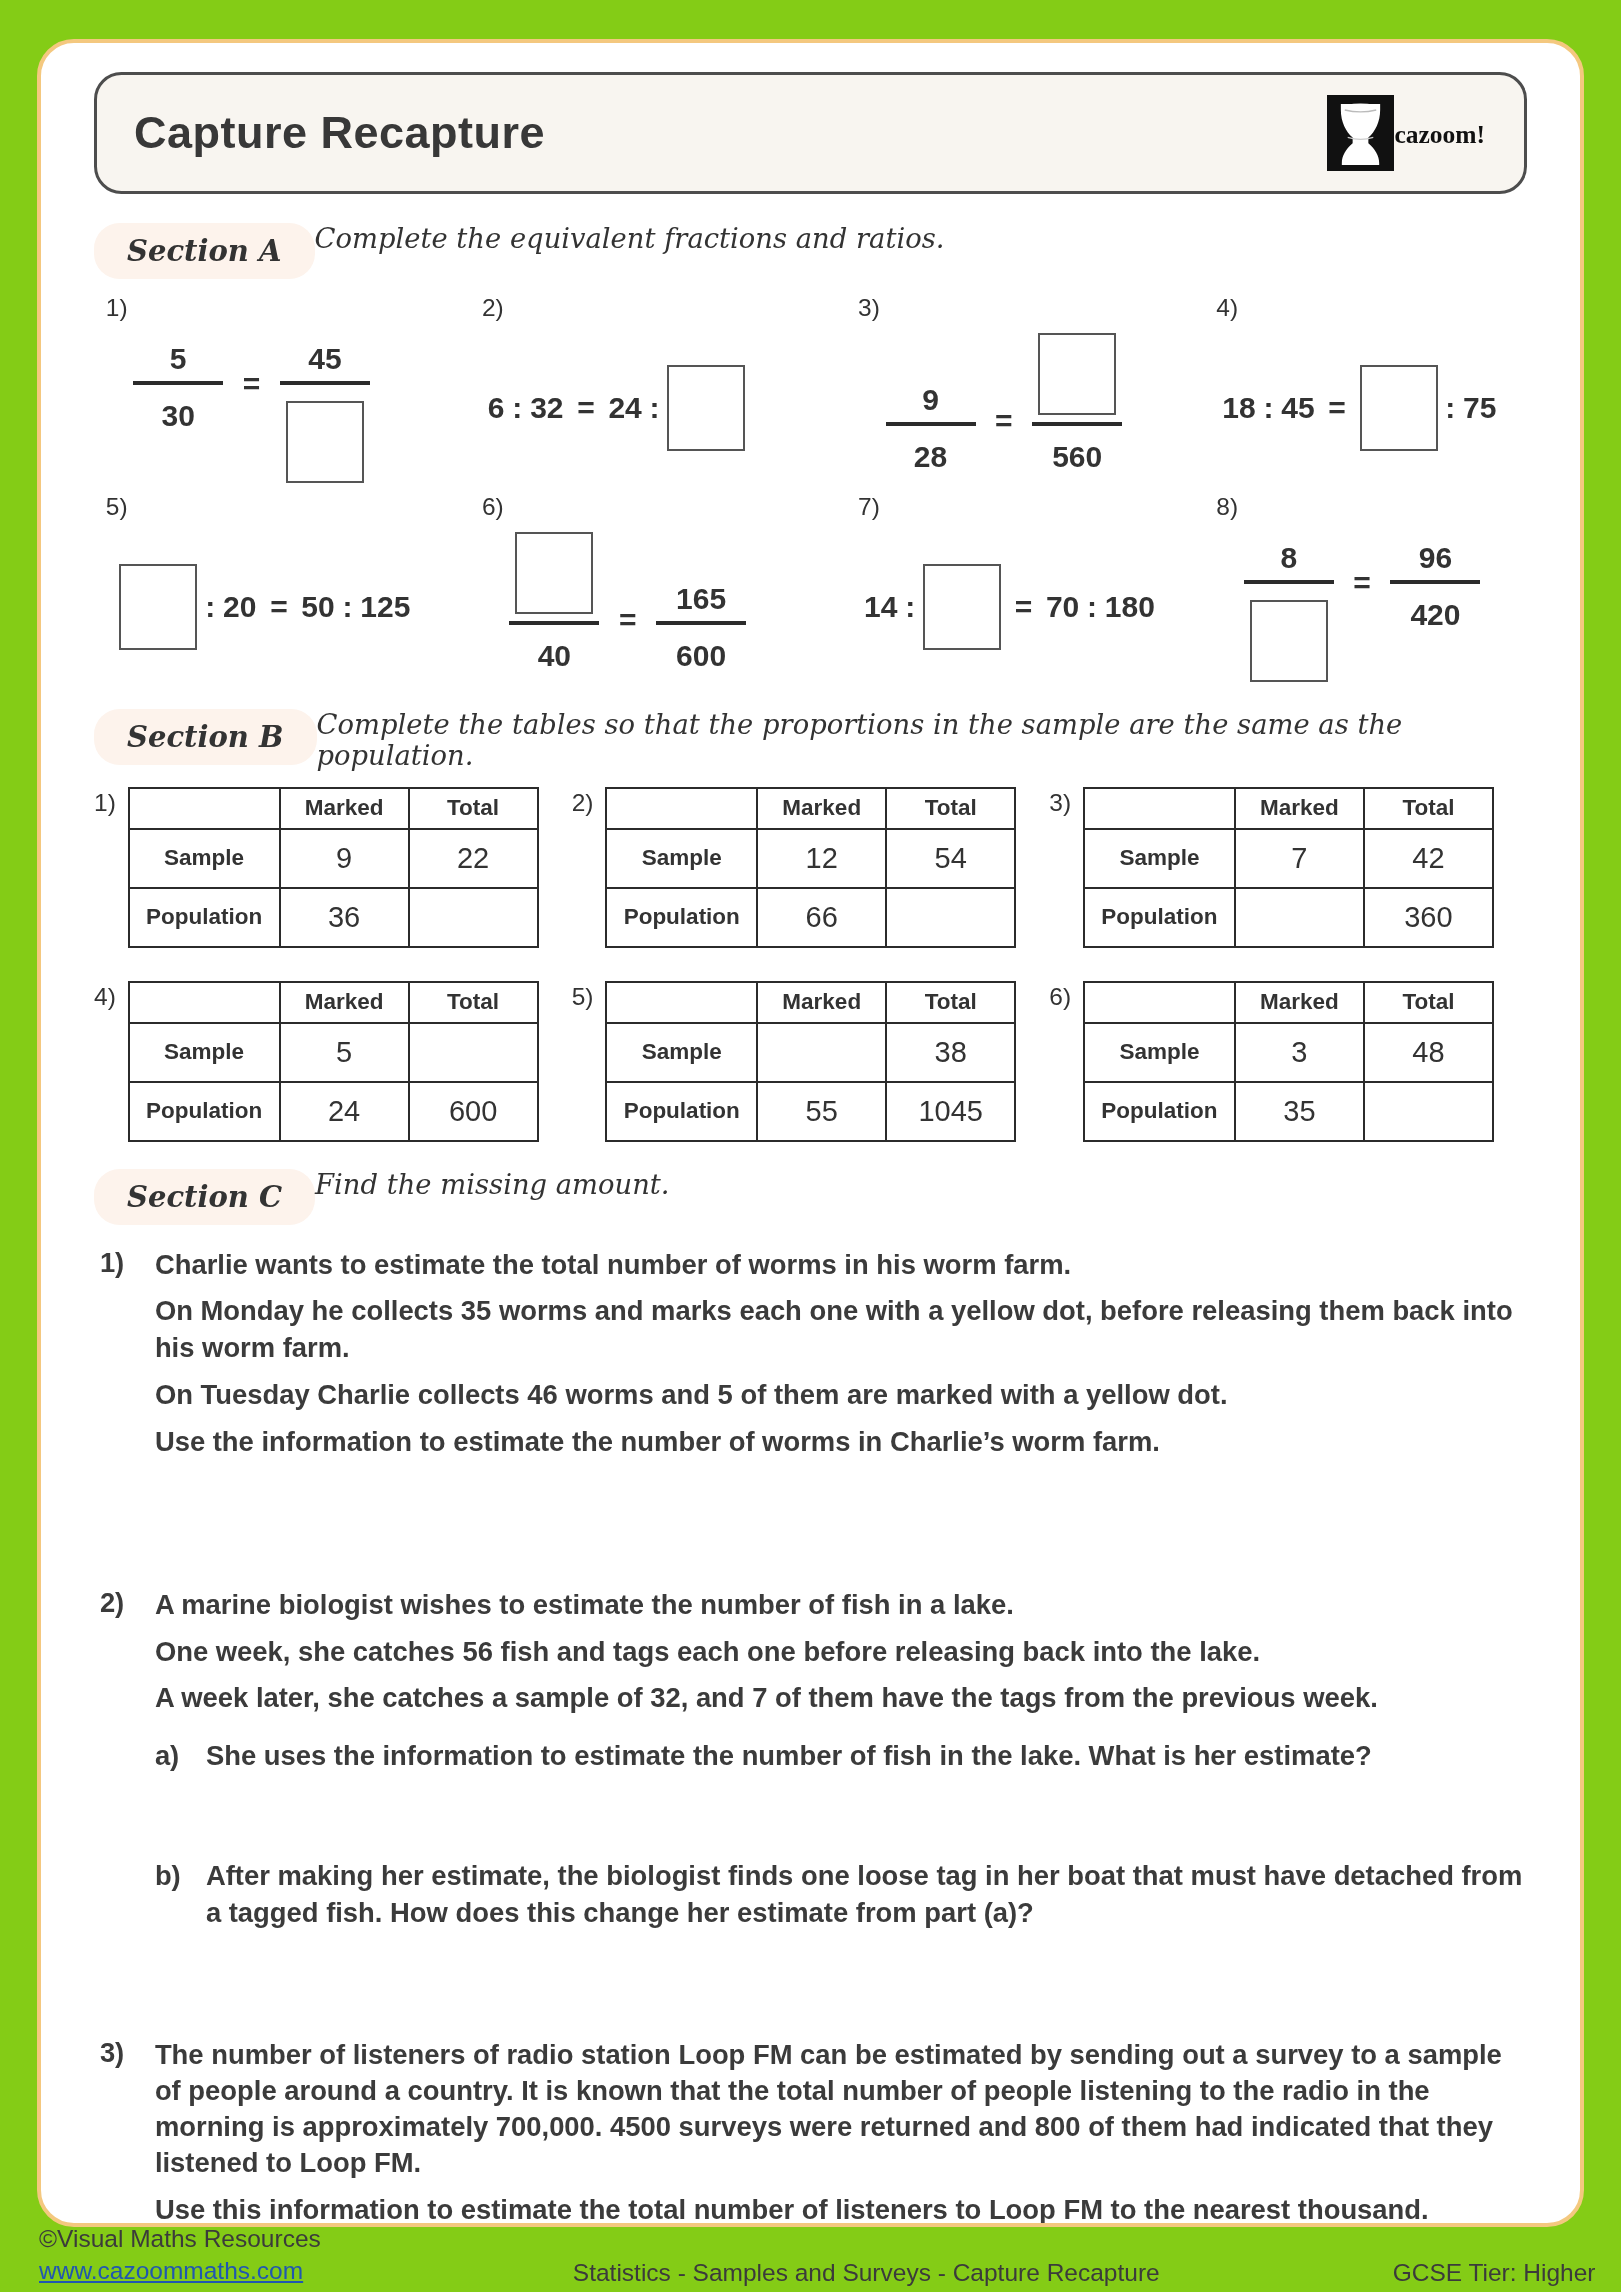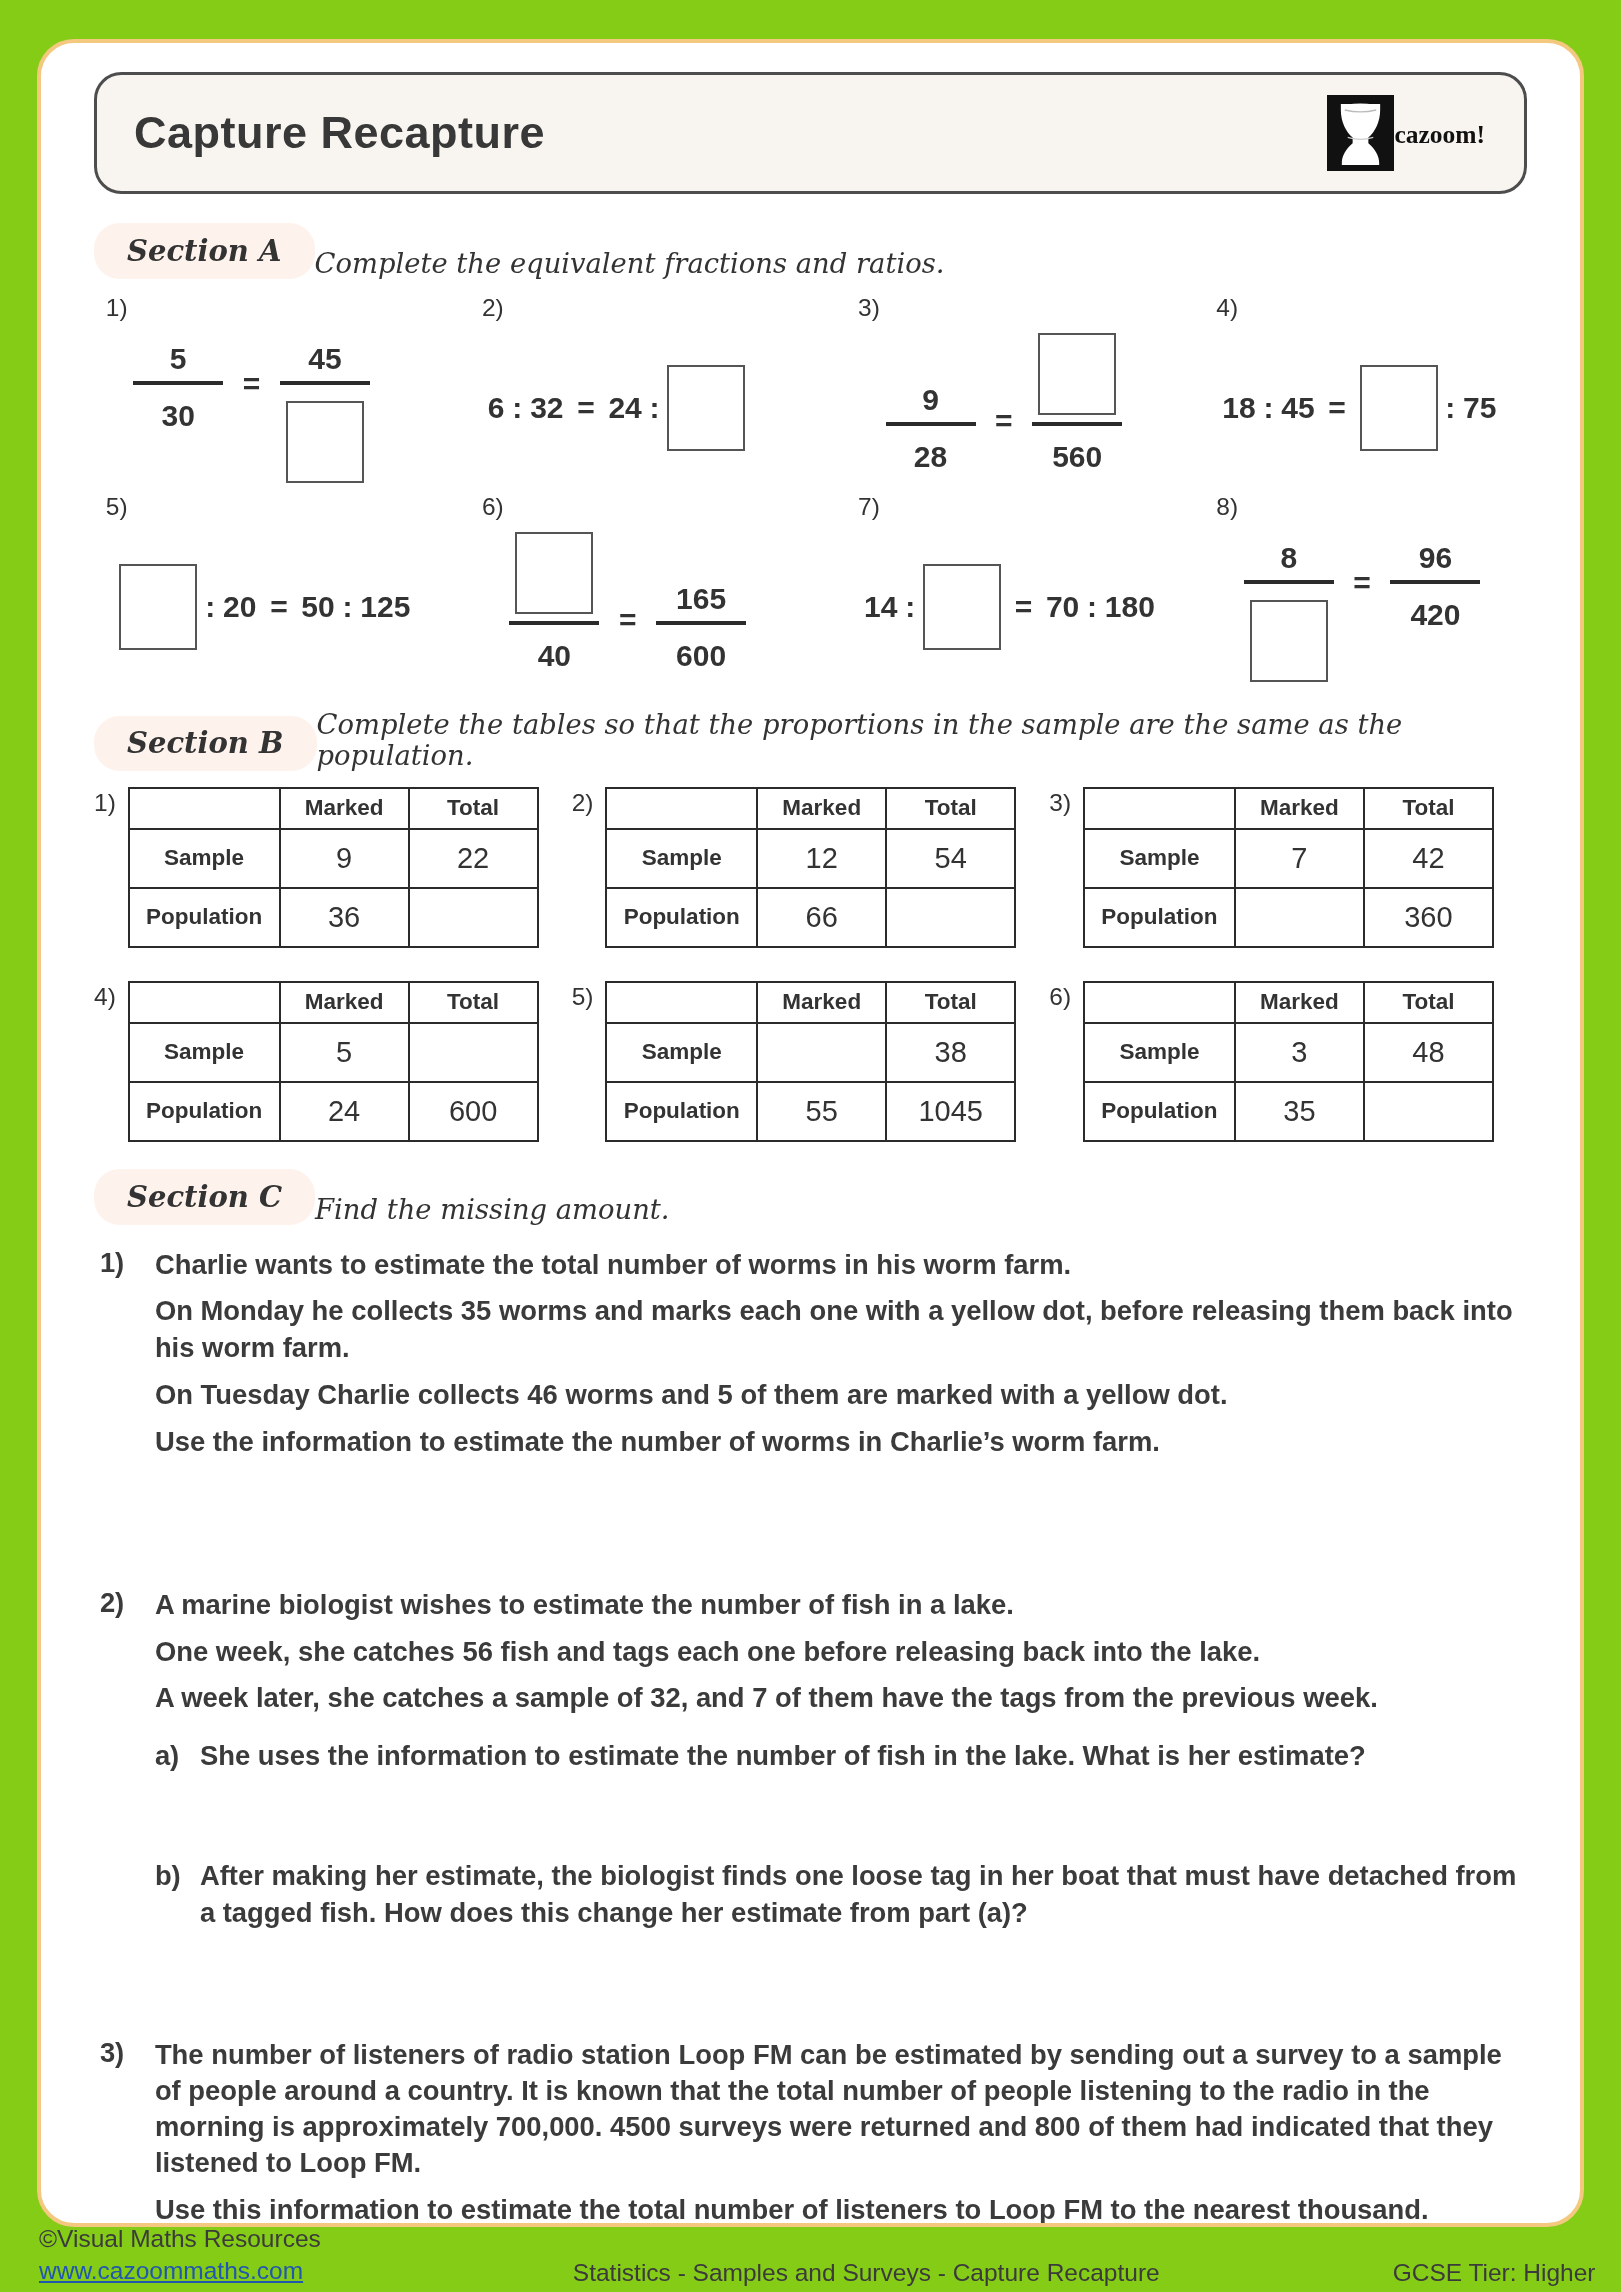--- a/index.html
+++ b/index.html
@@ -10,21 +10,21 @@
          padding:29px 53px 0 53px;overflow:hidden;background:#fff;}
   
   .title-box{border:3.9px solid #4d4d4d;border-radius:27.4px;height:122px;box-sizing:border-box;
              background:#f8f5f0;display:flex;align-items:center;justify-content:space-between;
              padding:0 39px 0 37px;}
   .title{font-size:45px;font-weight:bold;color:#383838;letter-spacing:0.5px;}
   .logo{display:flex;flex-direction:row;align-items:center;line-height:1;}
   .logo-mark{width:67px;height:76px;background:#111;display:flex;align-items:center;justify-content:center;}
   .logo-text{font-family:"Liberation Serif",serif;font-weight:bold;font-size:25.5px;color:#111;margin-top:2.9px;}
   
-  .sec{display:flex;align-items:flex-end;}
+  .sec{display:flex;align-items:flex-start;}
   .sec-a{margin-top:29px;} .sec-b{margin-top:23.5px;} .sec-c{margin-top:27.4px;}
   .sec-label{background:#fdf3ec;border-radius:25.5px;padding:10.8px 33px;
              font-family:"DejaVu Serif",serif;font-style:italic;font-weight:bold;
              font-size:29px;color:#333;white-space:nowrap;}
   .sec-instr{font-family:"DejaVu Serif",serif;font-style:italic;font-size:27.4px;
              color:#333;}
   
   .agrid{display:grid;grid-template-columns:1.05fr 1.05fr 1fr .9fr;margin-top:9.8px;}
   .problem{min-height:149px;padding:5.9px 0 0 11.8px;box-sizing:border-box;}
   .pnum{font-size:24.5px;color:#333;}
@@ -55,21 +55,21 @@
   .btab .rowh{height:55px;font-size:22.5px;color:#333;font-weight:bold;}
   .btab .val{height:55px;font-size:29px;color:#333;}
   
   .quest{display:flex;margin-left:5.9px;}
   .q1{margin-top:21.6px;} .q2{margin-top:116px;} .q3{margin-top:106px;}
   .qnum{width:55px;flex:none;font-size:27.4px;font-weight:bold;color:#3b3b3b;}
   .qbody{flex:1;font-size:27.4px;font-weight:bold;color:#3b3b3b;line-height:1.32;}
   .qbody p{margin:0 0 10.8px 0;}
   .sub{display:flex;} .sub-a{margin-top:21.6px;} .sub-b{margin-top:84px;}
   .sublabel{width:45px;flex:none;font-size:27.4px;font-weight:bold;}
-  .subtext{flex:1;font-size:27.4px;font-weight:bold;line-height:1.32;}
+  .subtext{flex:1;font-size:27.4px;font-weight:bold;line-height:1.32;margin-left:6px;}
   
   .footer{position:absolute;left:39px;right:25.5px;bottom:5.9px;display:flex;align-items:flex-end;}
   .f-left{width:421px;flex:none;font-size:24.5px;color:#3b3b3b;line-height:1.3;}
   .f-link{color:#2057b0;text-decoration:underline;cursor:pointer;}
   .f-center{flex:1;text-align:center;font-size:24.5px;color:#3b3b3b;}
   .f-right{width:323px;flex:none;text-align:right;font-size:24.5px;color:#3b3b3b;}
 </style>
 </head>
 <body>
 

